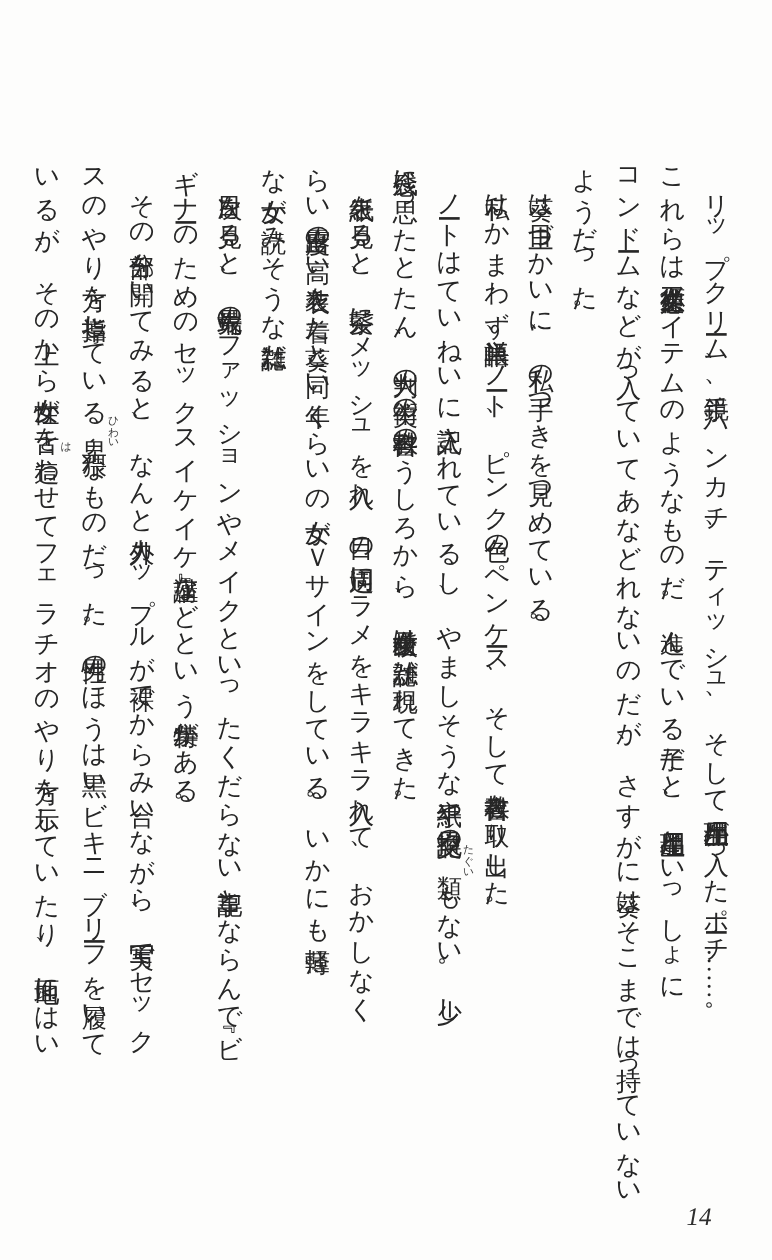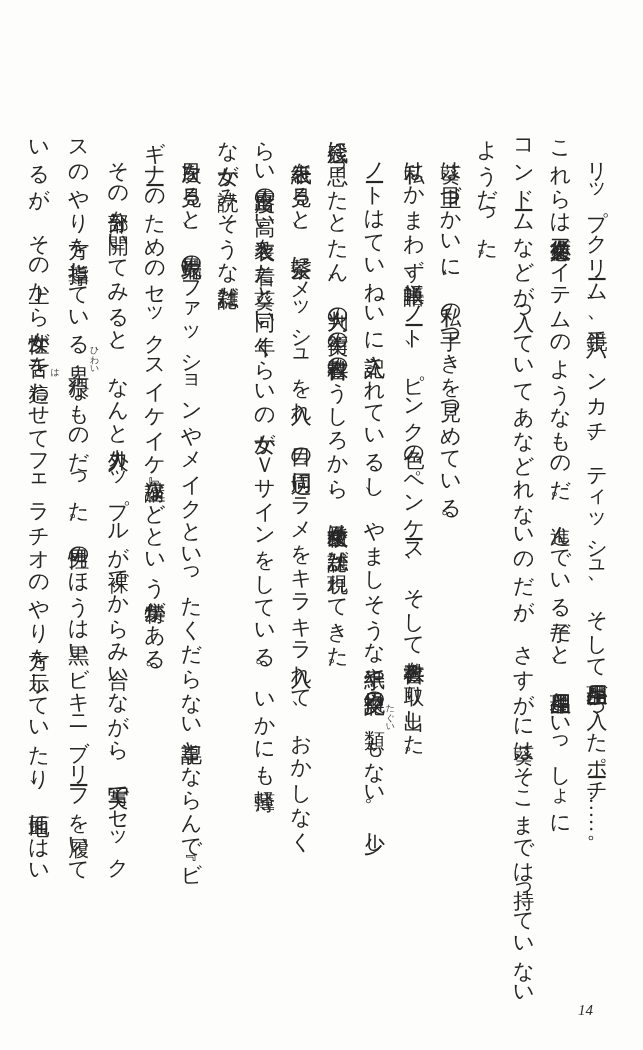--- a/index.html
+++ b/index.html
@@ -43,21 +43,21 @@
   }
   rt {
     font-size: 9px;
     letter-spacing: -0.5px;
     color: #3a3a3a;
   }
   .page-number {
     position: absolute;
     top: 1002px;
     right: 50px;
-    font-size: 15px;
+    font-size: 21px;
     font-style: italic;
     color: #2e2e2e;
     font-family: "Liberation Serif", "DejaVu Serif", serif;
   }
 </style>
 </head>
 <body>
 
 <div class="page">
   <div class="text-area" id="text-area">

